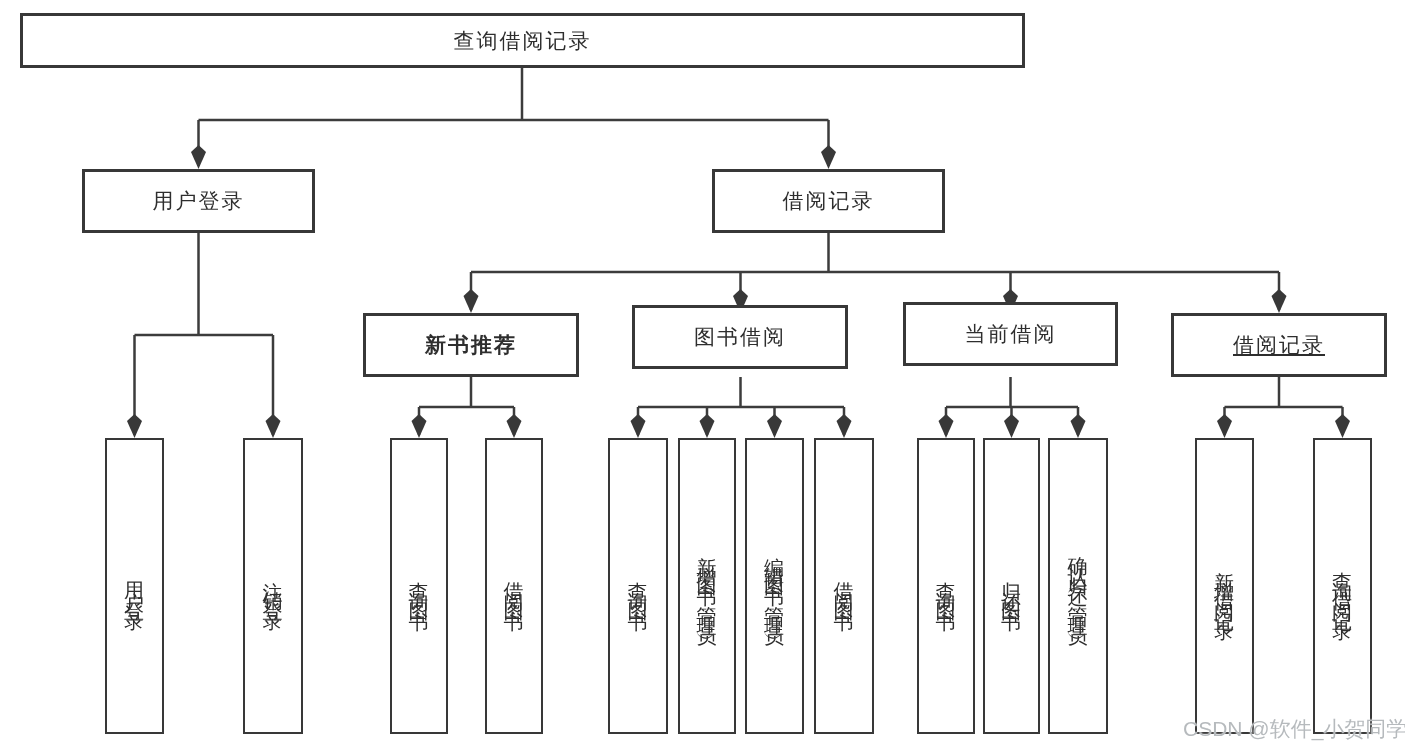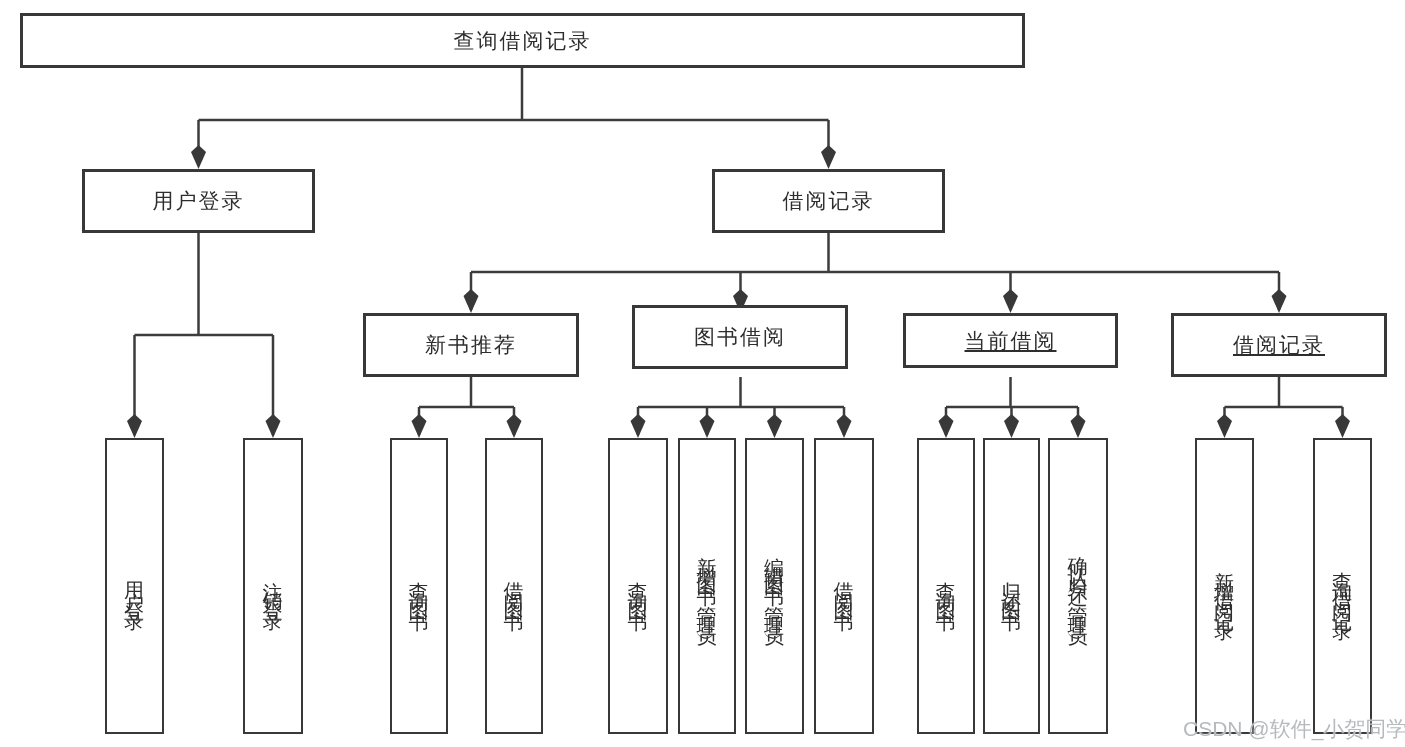--- a/index.html
+++ b/index.html
@@ -118,27 +118,27 @@
     <span class="hlabel">查询借阅记录</span>
   </div>
 
   <div class="node" style="left:82px; top:169px; width:233px; height:64px;">
     <span class="hlabel">用户登录</span>
   </div>
   <div class="node" style="left:712px; top:169px; width:233px; height:64px;">
     <span class="hlabel">借阅记录</span>
   </div>
 
-  <div class="node" style="left:363px; top:313px; width:216px; height:64px;">
+  <div class="node" style="left:363px; top:313px; width:216px; height:64px;font-weight:bold;">
     <span class="hlabel">新书推荐</span>
   </div>
   <div class="node" style="left:632px; top:305px; width:216px; height:64px;">
     <span class="hlabel">图书借阅</span>
   </div>
-  <div class="node" style="left:903px; top:313px; width:215px; height:55px;text-decoration:underline;">
+  <div class="node" style="left:903px; top:302px; width:215px; height:64px;">
     <span class="hlabel">当前借阅</span>
   </div>
   <div class="node" style="left:1171px; top:313px; width:216px; height:64px;text-decoration:underline;">
     <span class="hlabel">借阅记录</span>
   </div>
 
   <div class="node leaf" style="left:105px; width:59px;">
     <span class="vlabel">用户登录</span>
   </div>
   <div class="node leaf" style="left:243px; width:60px;">

